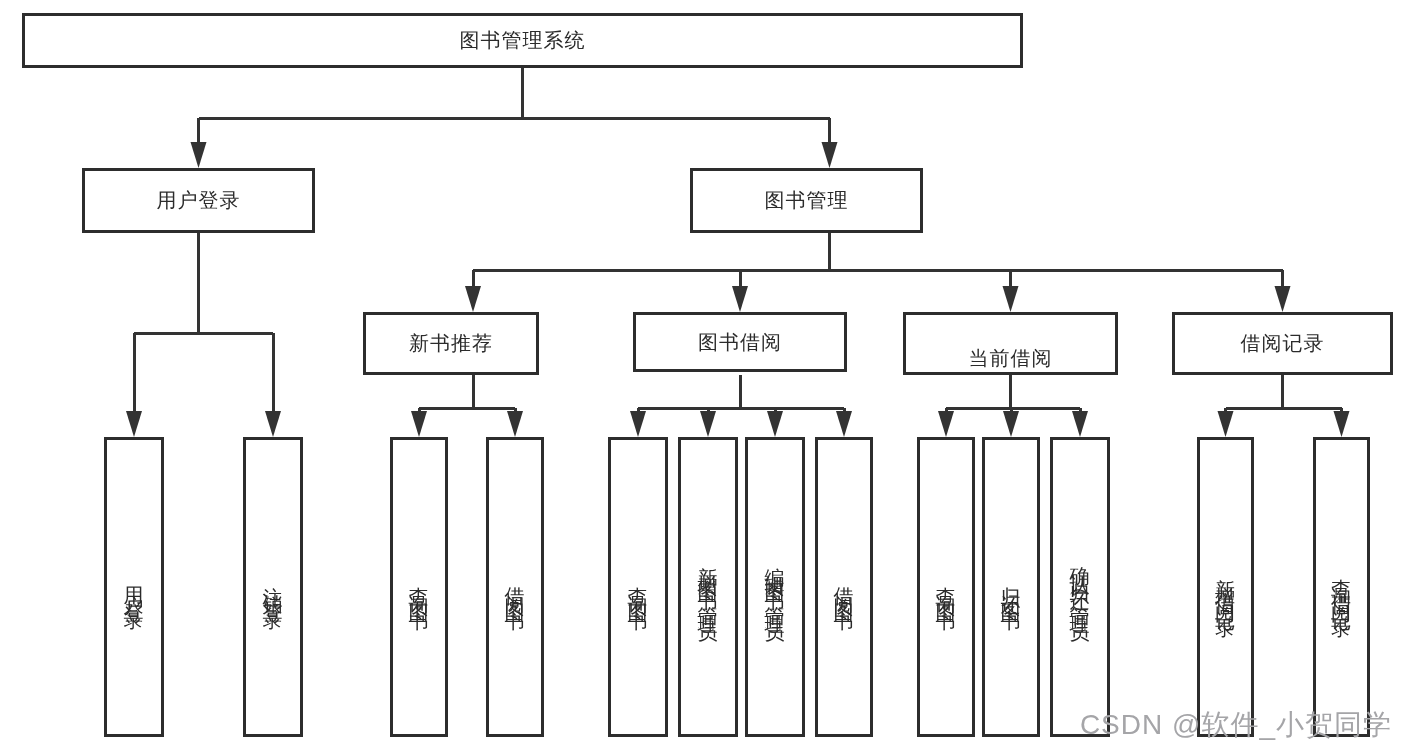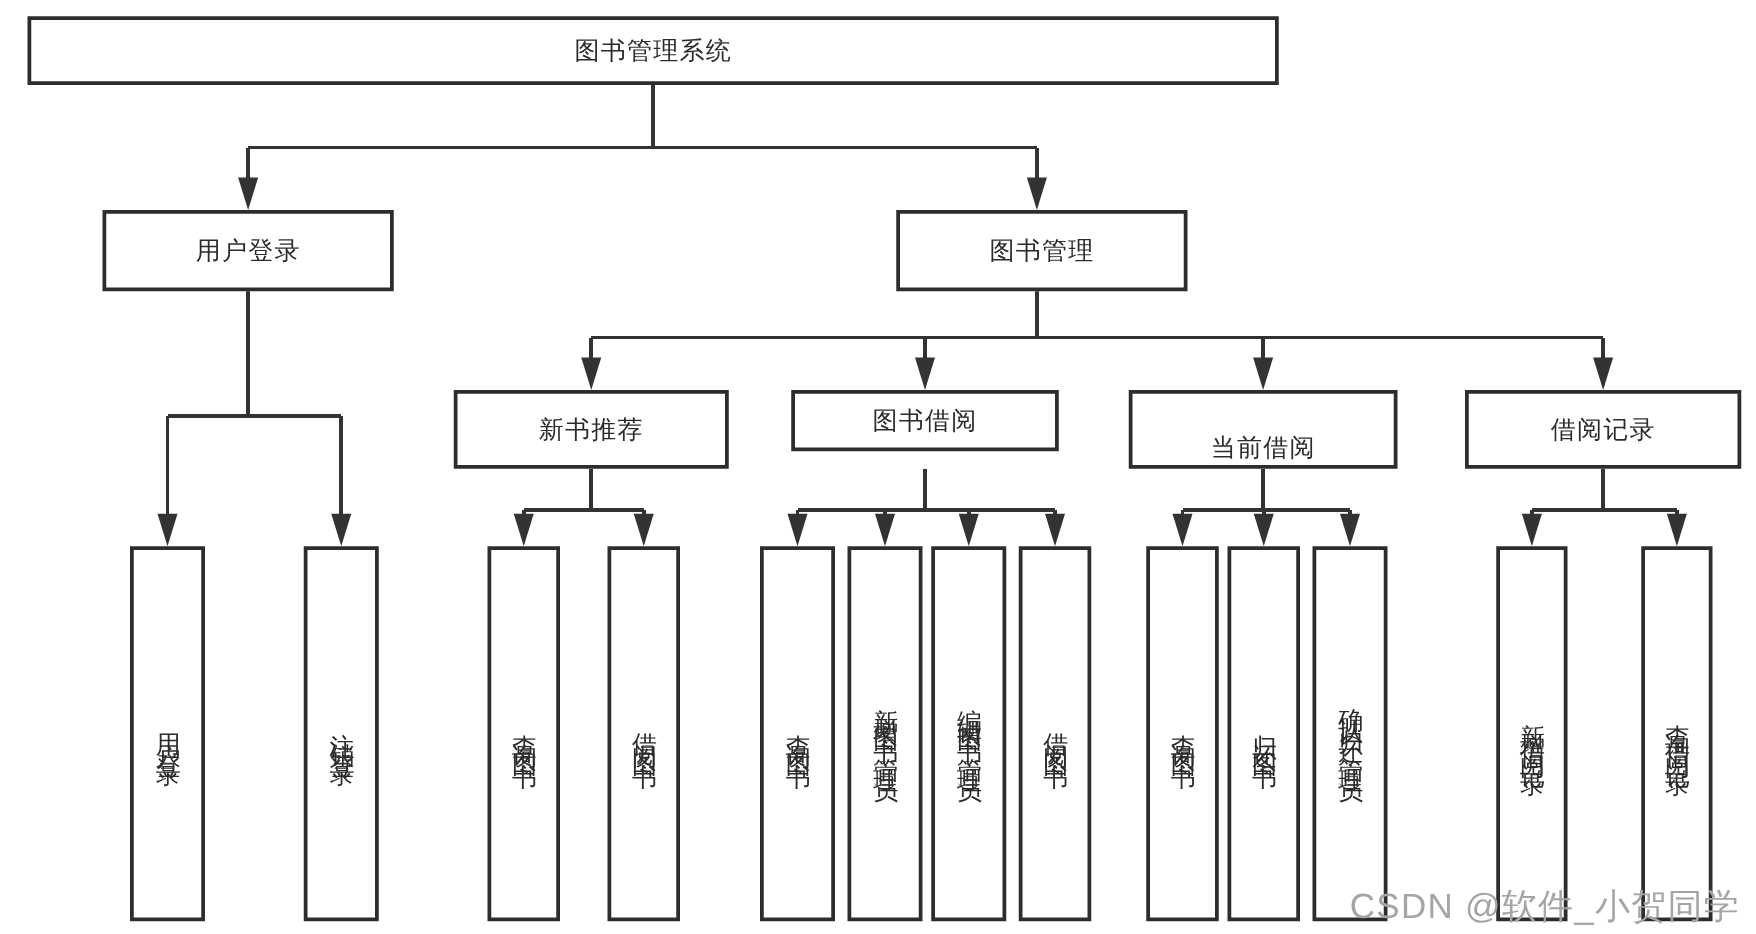--- a/index.html
+++ b/index.html
@@ -109,27 +109,27 @@
       <path d="M1341.5 408 L1341.5 417" stroke="#333333" stroke-width="3" fill="none" shape-rendering="crispEdges"></path>
       <polygon points="1333.5,411 1349.5,411 1341.5,437" fill="#333333"></polygon>
     </svg>
   <div class="watermark">CSDN @软件_小贺同学</div>
 <div class="node h" style="left: 22px; top: 13px; width: 1001px; height: 55px; border-color: rgb(45, 45, 45);">
       <span class="lbl" style="color: rgb(43, 43, 43);">图书管理系统</span>
     </div>
     <div class="node h" style="left: 82px; top: 168px; width: 233px; height: 65px; border-color: rgb(45, 45, 45);">
       <span class="lbl" style="color: rgb(43, 43, 43);">用户登录</span>
     </div>
-    <div class="node h" style="left: 717px; top: 168px; width: 233px; height: 65px; border-color: rgb(45, 45, 45);">
+    <div class="node h" style="left: 690px; top: 168px; width: 233px; height: 65px; border-color: rgb(45, 45, 45);">
       <span class="lbl" style="color: rgb(43, 43, 43);">图书管理</span>
     </div>
-    <div class="node h" style="left: 363px; top: 312px; width: 220px; height: 63px; border-color: rgb(45, 45, 45);">
+    <div class="node h" style="left: 363px; top: 312px; width: 176px; height: 63px; border-color: rgb(45, 45, 45);">
       <span class="lbl" style="color: rgb(43, 43, 43);">新书推荐</span>
     </div>
-    <div class="node h" style="left: 633px; top: 312px; width: 214px; height: 49px; border-color: rgb(45, 45, 45);">
+    <div class="node h" style="left: 633px; top: 312px; width: 214px; height: 60px; border-color: rgb(45, 45, 45);">
       <span class="lbl" style="color: rgb(43, 43, 43);">图书借阅</span>
     </div>
     <div class="node h" style="left: 903px; top: 312px; width: 215px; height: 63px; border-color: rgb(45, 45, 45); align-items: flex-end;">
       <span class="lbl" style="color: rgb(43, 43, 43);">当前借阅</span>
     </div>
     <div class="node h" style="left: 1172px; top: 312px; width: 221px; height: 63px; border-color: rgb(45, 45, 45);">
       <span class="lbl" style="color: rgb(43, 43, 43);">借阅记录</span>
     </div>
     <div class="node v" style="left: 104px; top: 437px; width: 60px; height: 300px; border-color: rgb(45, 45, 45);">
       <span class="lbl" style="color: rgb(43, 43, 43);">用户登录</span>

